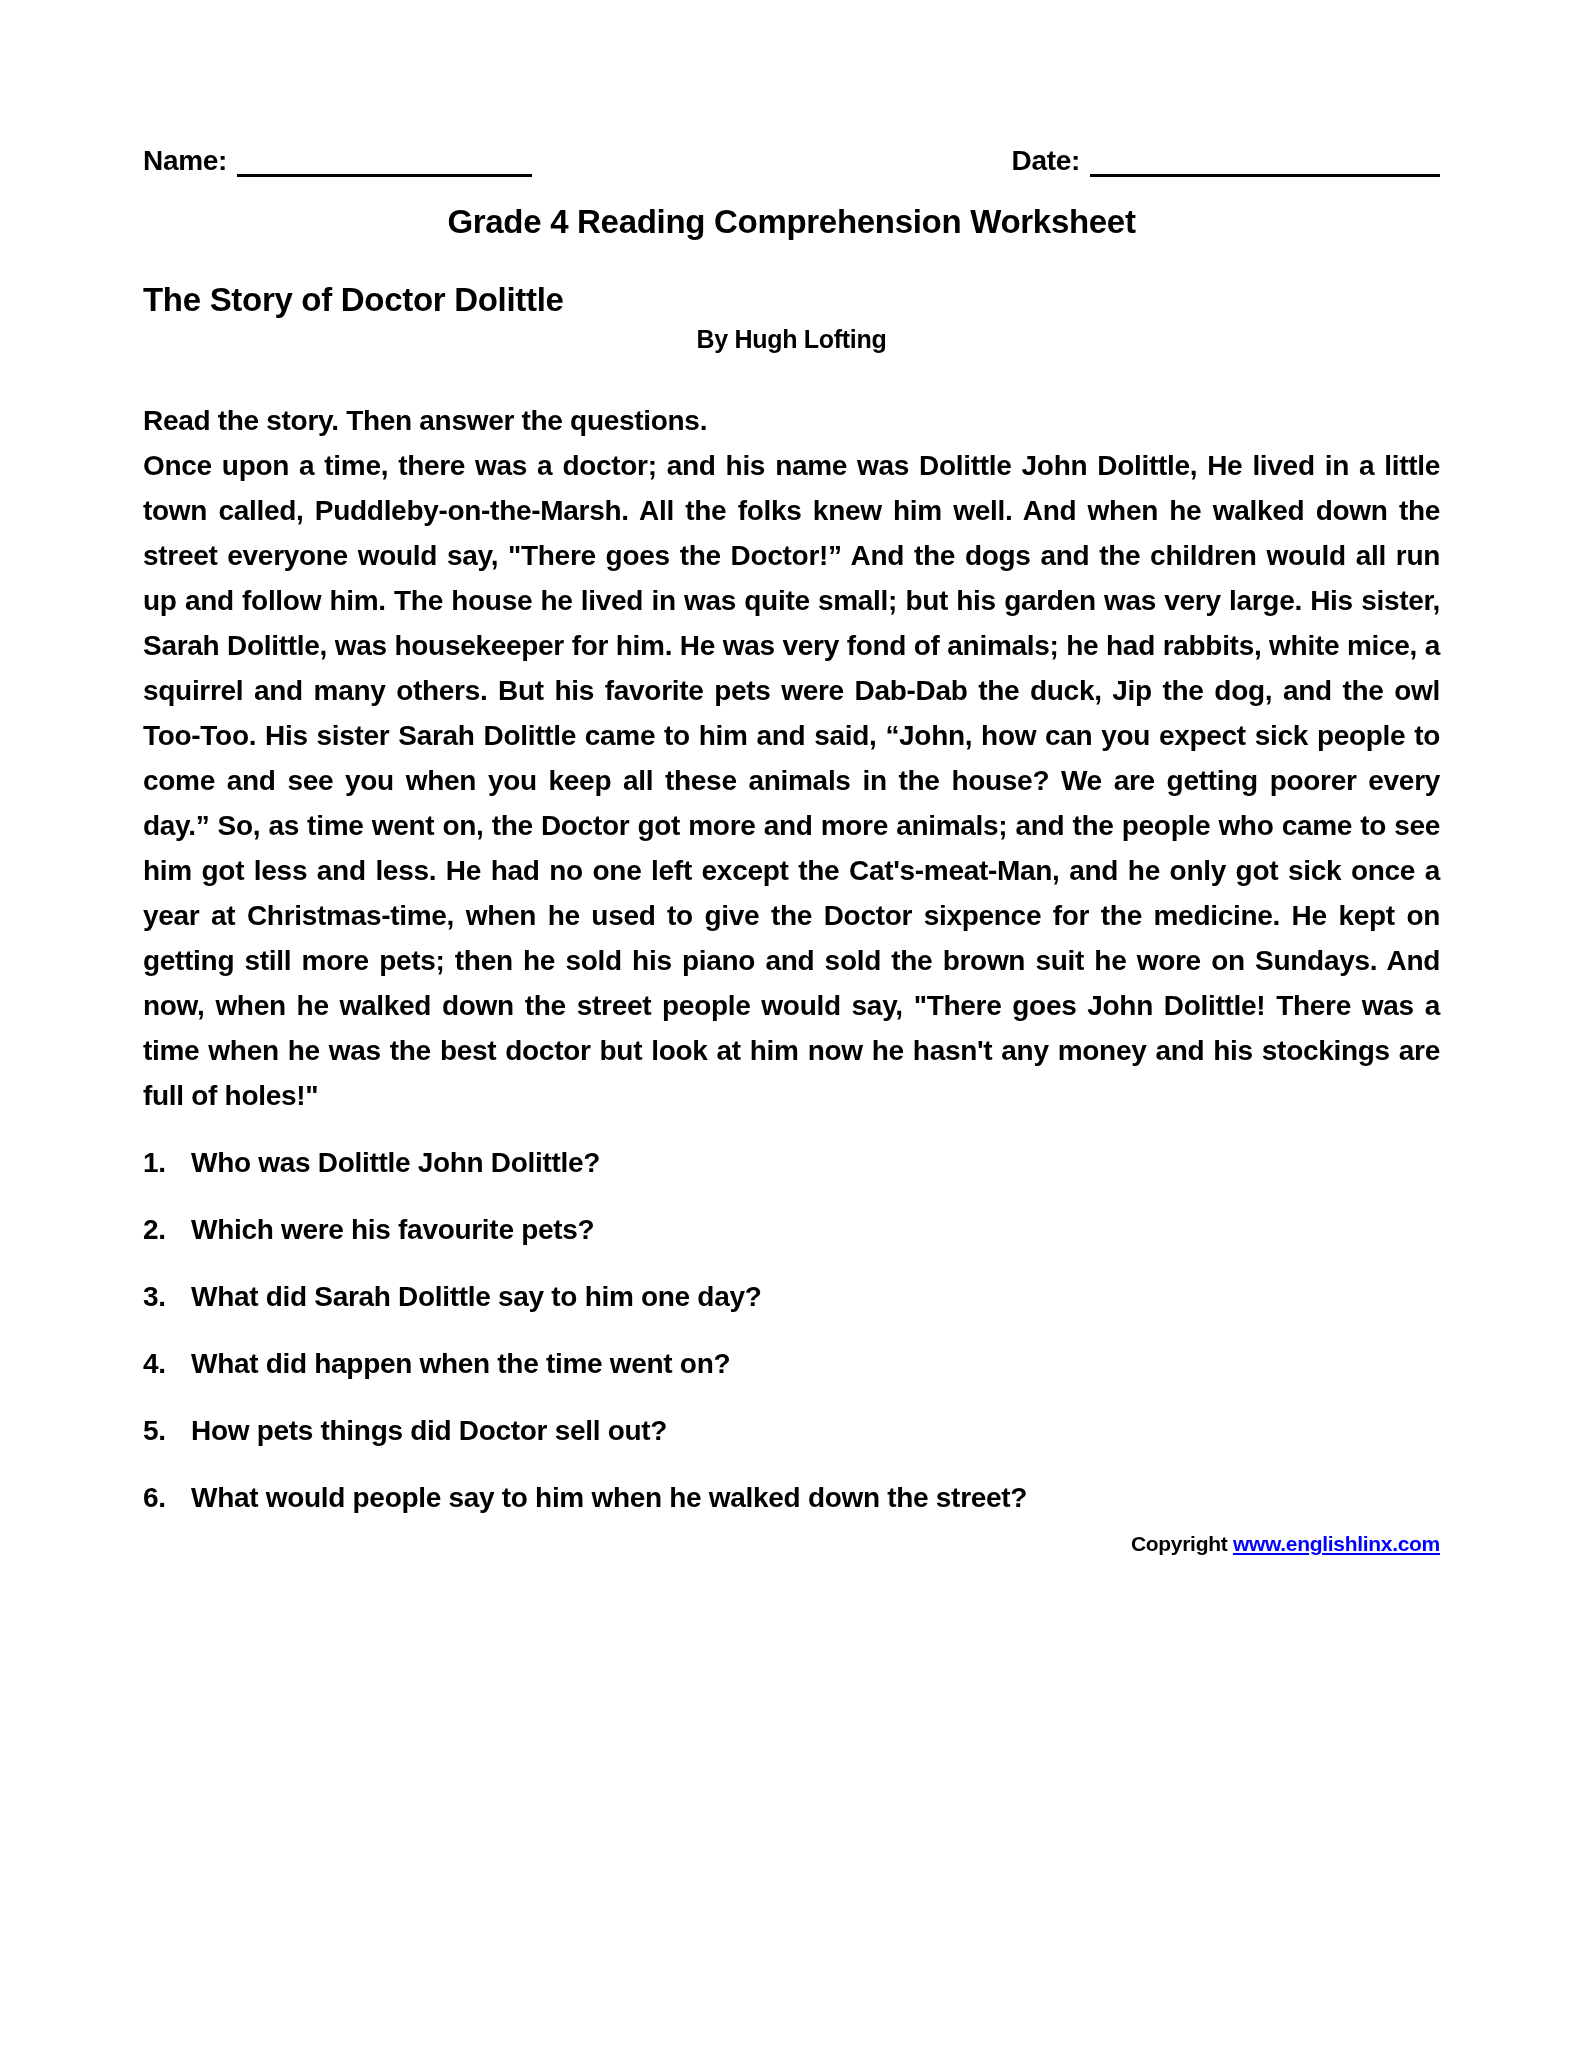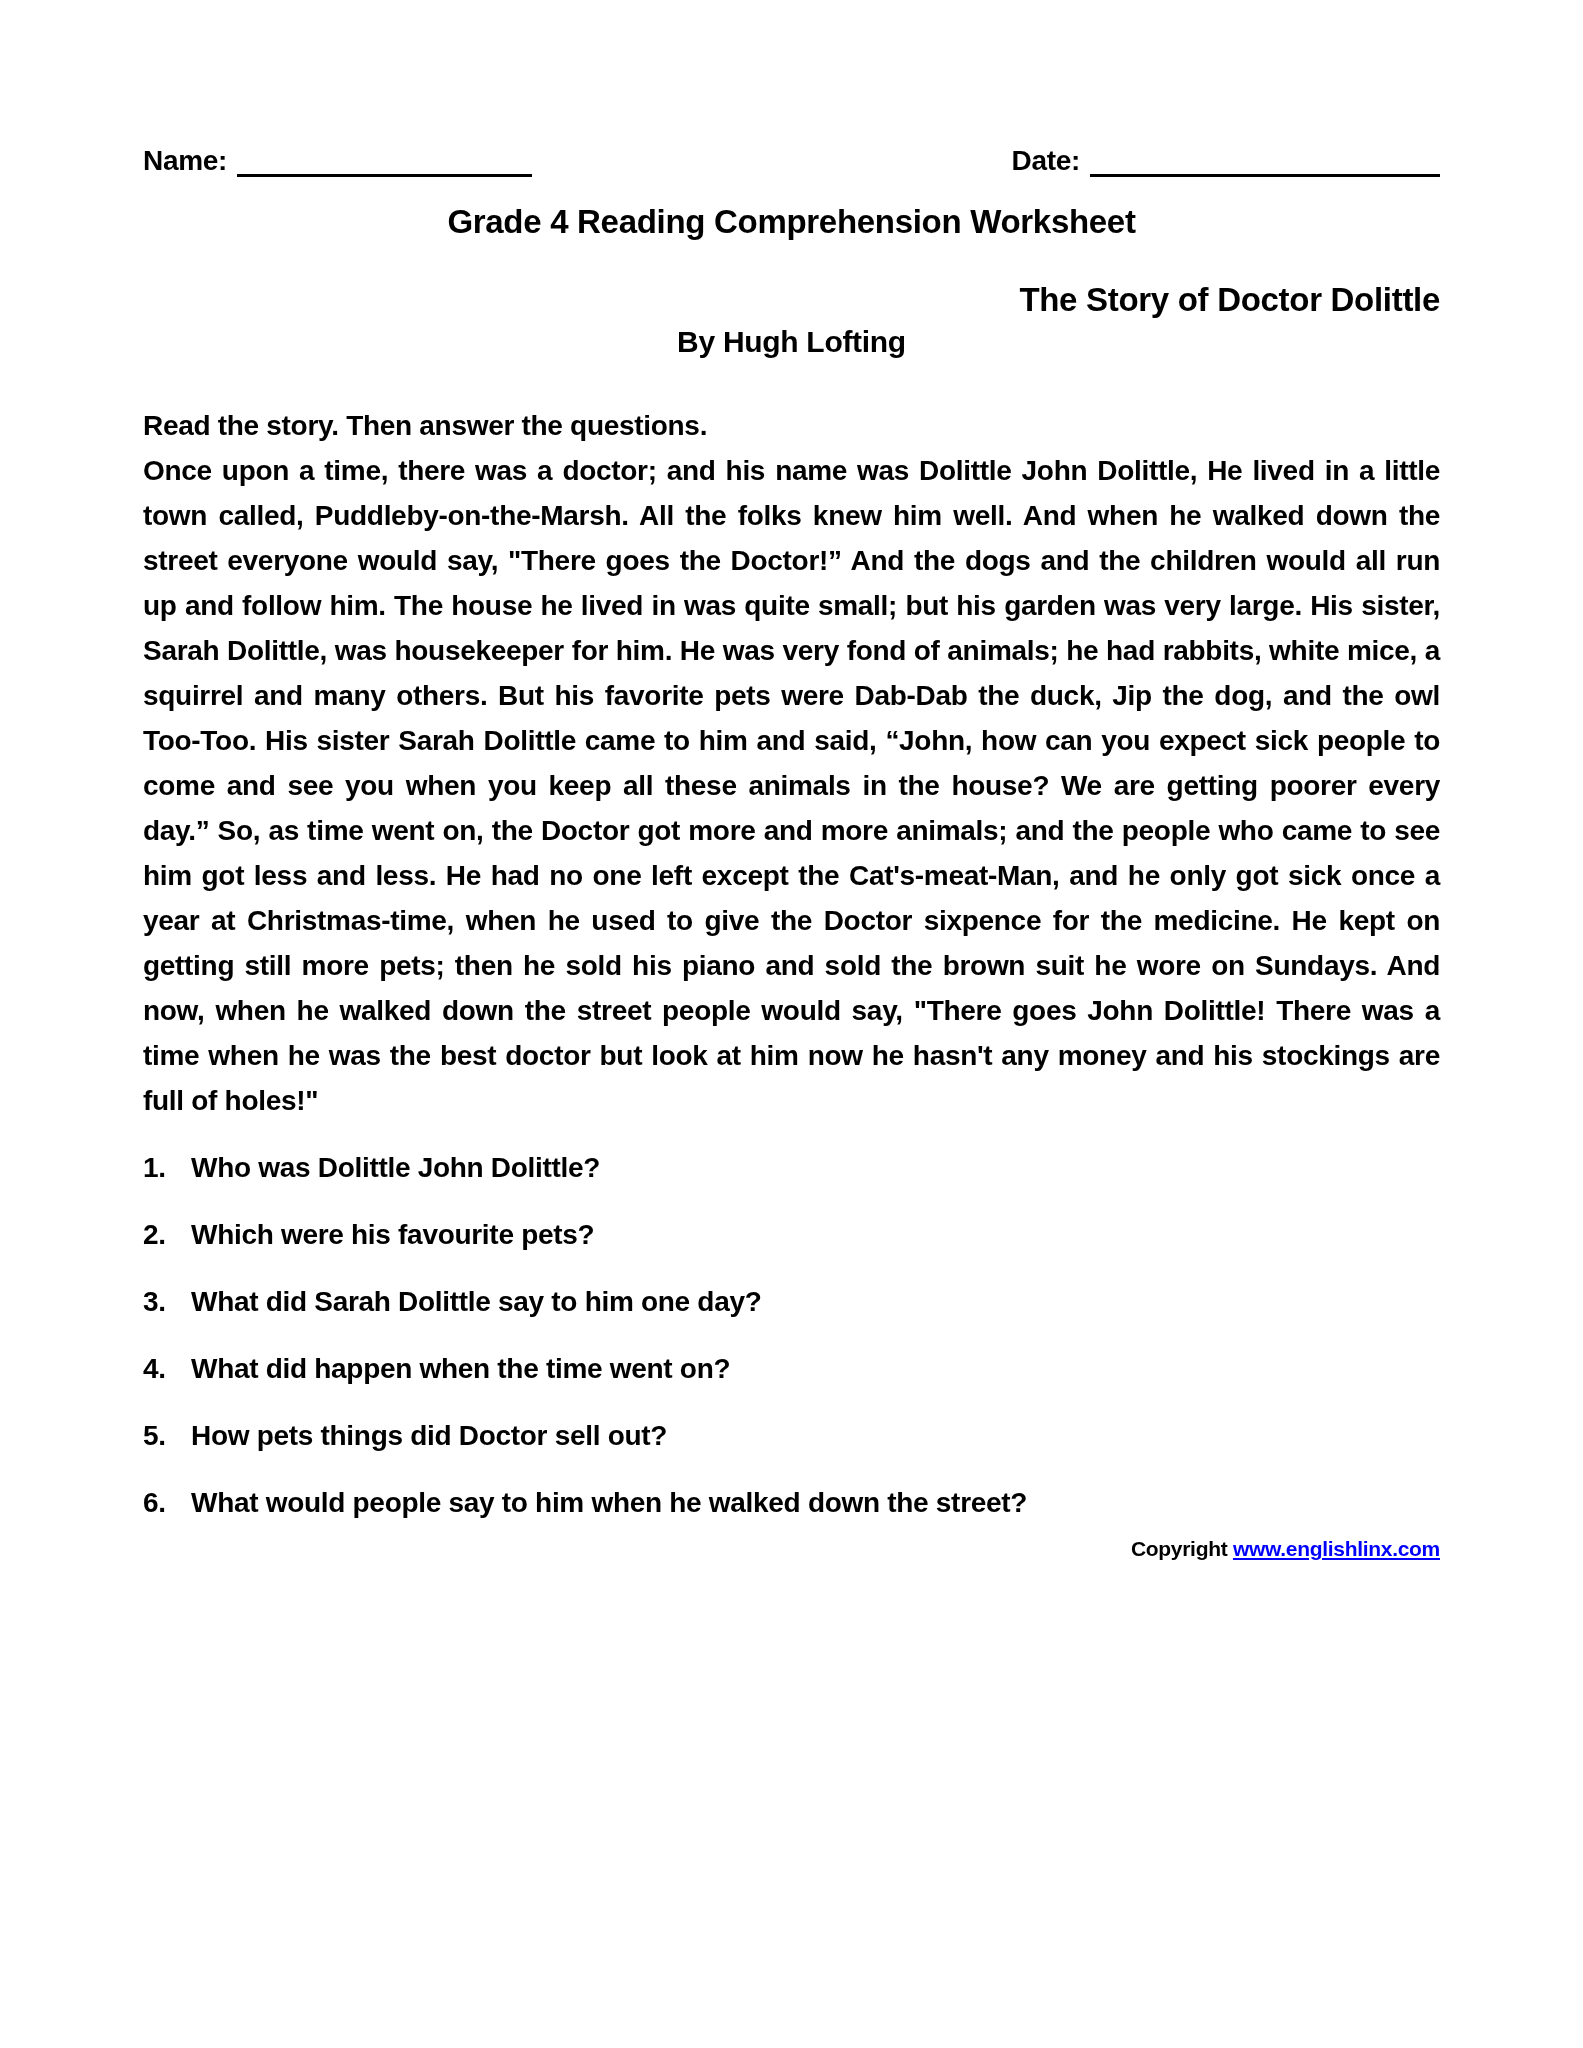--- a/index.html
+++ b/index.html
@@ -39,27 +39,27 @@
   .name-line { width: 295px; }
   .date-line { width: 350px; }
   
   .worksheet-title {
     margin-top: 26px;
     text-align: center;
     font-size: 33px;
   }
   .story-title {
     margin-top: 40px;
-    text-align: right;
+    text-align: left;
     font-size: 33px;
   }
   .byline {
     margin-top: 6px;
     text-align: center;
-    font-size: 30px;
+    font-size: 25px;
   }
   
   .story-block {
     margin-top: 44px;
     font-size: 28px;
     line-height: 45px;
   }
   .instructions { text-align: left; }
   .story-text { text-align: justify; }
   

